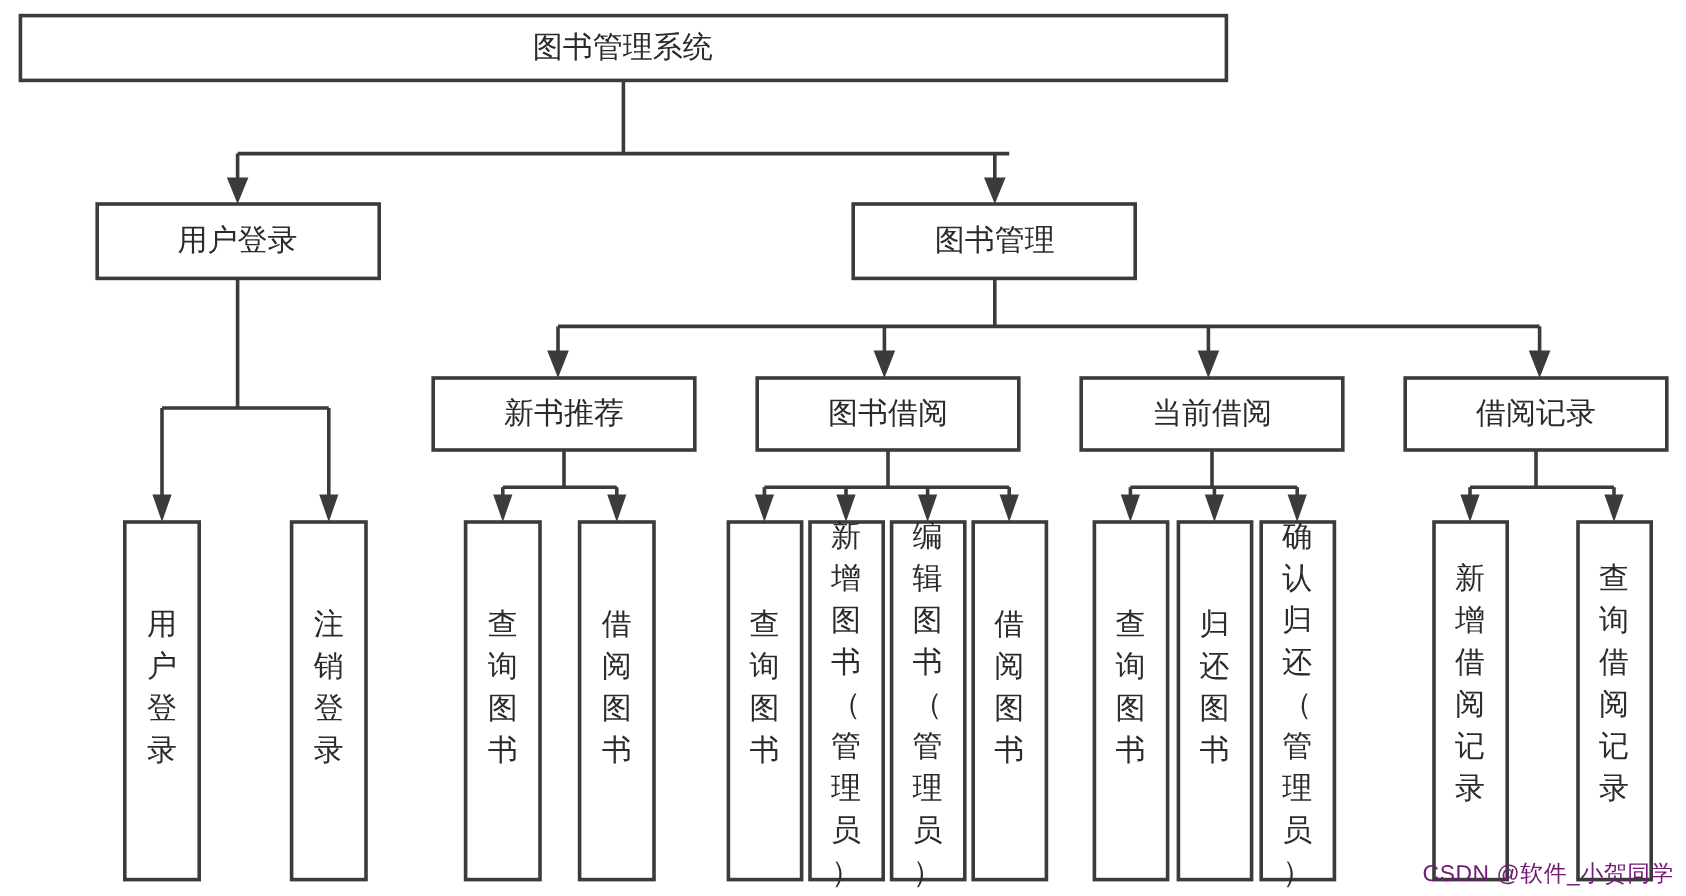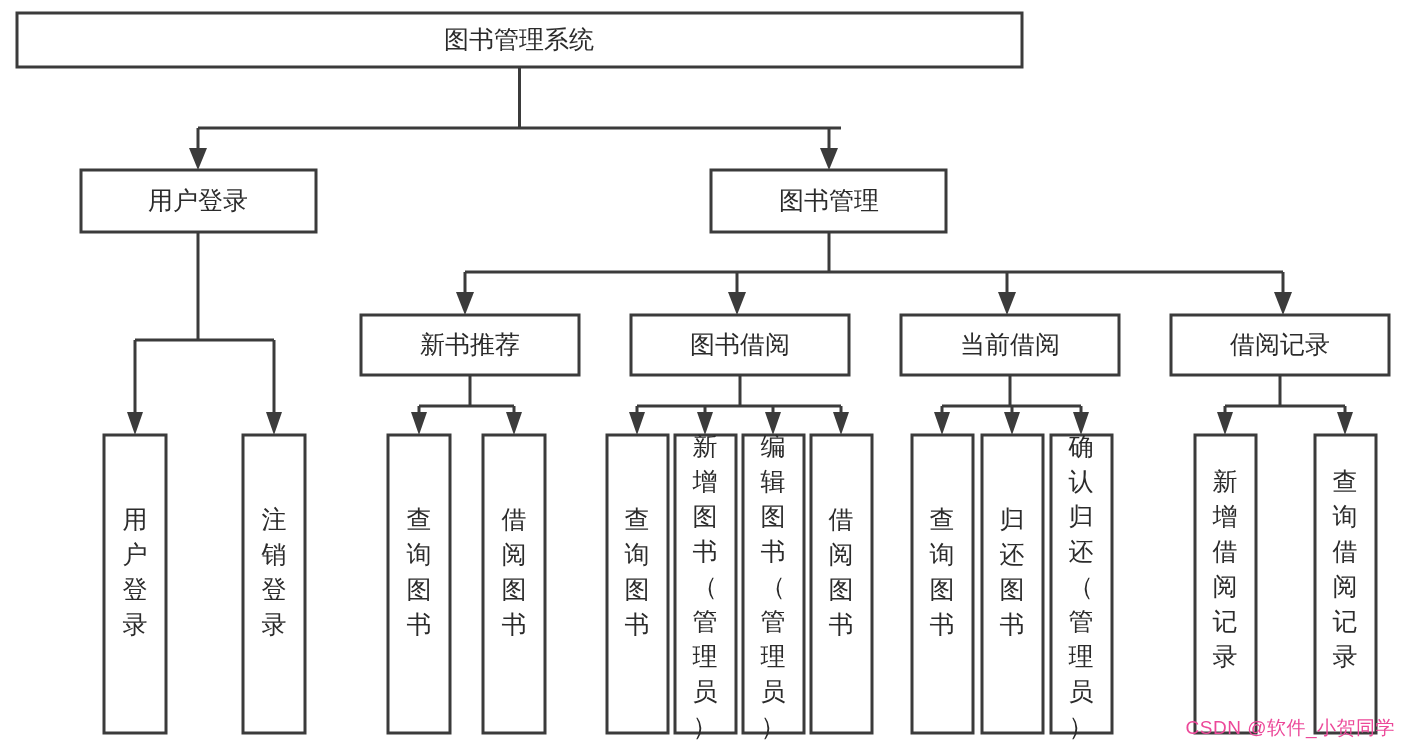--- a/index.html
+++ b/index.html
@@ -54,21 +54,21 @@
     font-family: "Liberation Sans", "DejaVu Sans", sans-serif;
     font-size: 25px;
     text-anchor: middle;
   }
   .watermark-text {
     position: absolute;
     right: 10px;
     bottom: 6px;
     font-family: "Liberation Sans", "DejaVu Sans", sans-serif;
     font-size: 19px;
-    color: #ec4899;
+    color: #701a75;
     white-space: nowrap;
     letter-spacing: 0.5px;
     pointer-events: none;
   }
 </style>
 </head>
 <body>
 
 <div id="diagram-root">
 

